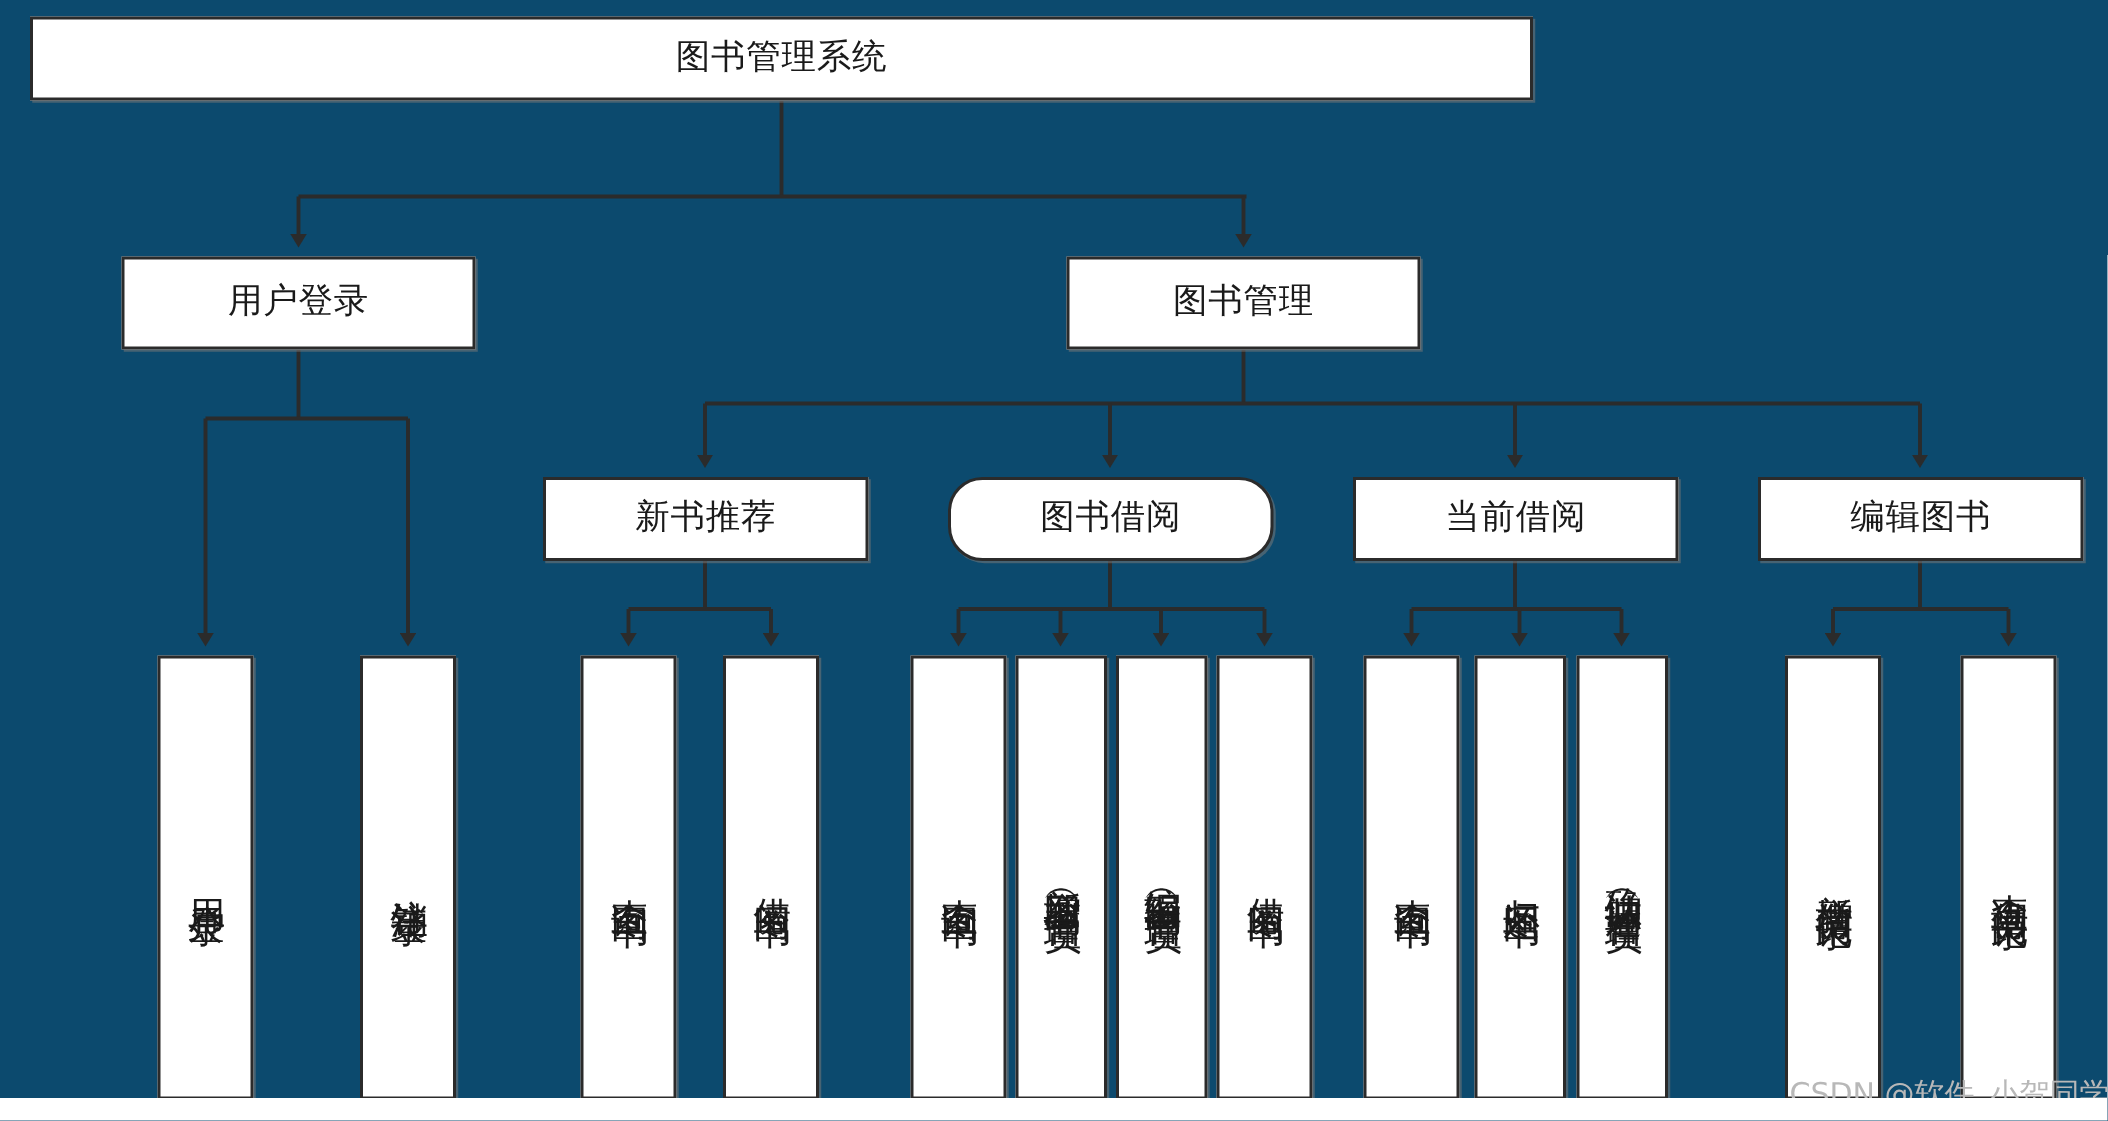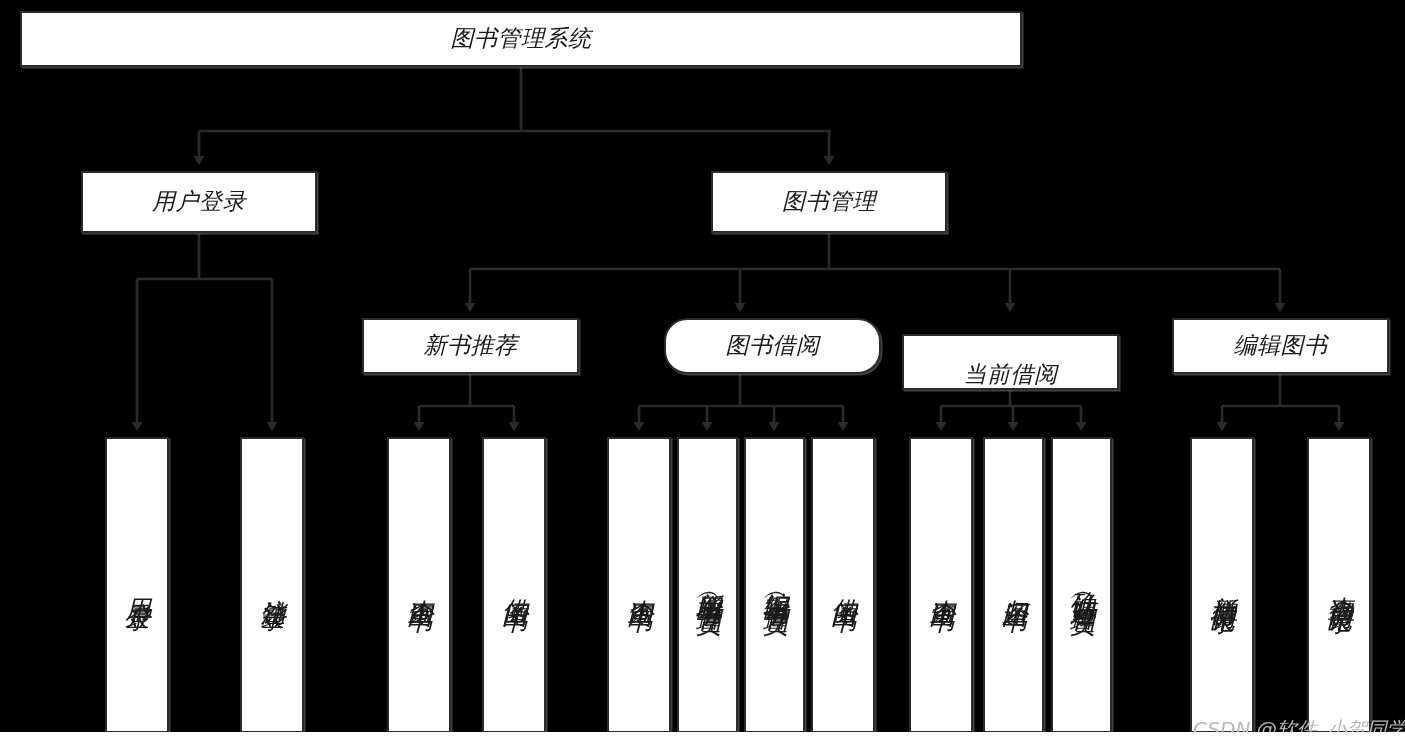--- a/index.html
+++ b/index.html
@@ -8,23 +8,22 @@
     padding: 0;
     background: #ffffff;
   }
   body {
     font-family: "DejaVu Sans", "Liberation Sans", sans-serif;
   }
   #diagram-root {
     position: relative;
     width: 1405px;
     height: 732px;
-    background: #000000;
+    background: #0c4a6e;
     overflow: hidden;
-    font-style: italic;
   }
   #edges-layer {
     position: absolute;
     left: 0;
     top: 0;
     width: 1405px;
     height: 747px;
     pointer-events: none;
   }
   .node {
@@ -135,24 +134,24 @@
   <div class="node horiz" style="left: 81px; top: 171px; width: 236px; height: 62px;">
     <span class="node-label">用户登录</span>
   </div>
   <div class="node horiz" style="left: 711px; top: 171px; width: 236px; height: 62px;">
     <span class="node-label">图书管理</span>
   </div>
 
   <div class="node horiz" style="left: 362px; top: 318px; width: 217px; height: 56px;">
     <span class="node-label">新书推荐</span>
   </div>
-  <div class="node horiz" style="left: 664px; top: 318px; width: 217px; height: 56px; border-radius: 23px;">
+  <div class="node horiz" style="left: 632px; top: 318px; width: 217px; height: 56px; border-radius: 23px;">
     <span class="node-label">图书借阅</span>
   </div>
-  <div class="node horiz" style="left: 902px; top: 334px; width: 217px; height: 56px; align-items: flex-end;">
+  <div class="node horiz" style="left: 902px; top: 318px; width: 217px; height: 56px;">
     <span class="node-label">当前借阅</span>
   </div>
   <div class="node horiz" style="left: 1172px; top: 318px; width: 217px; height: 56px;">
     <span class="node-label">编辑图书</span>
   </div>
 
   <div class="node vert" style="left: 105px; top: 437px; width: 64px; height: 296px;">
     <span class="node-label">用户登录</span>
   </div>
   <div class="node vert" style="left: 240px; top: 437px; width: 64px; height: 296px;">

